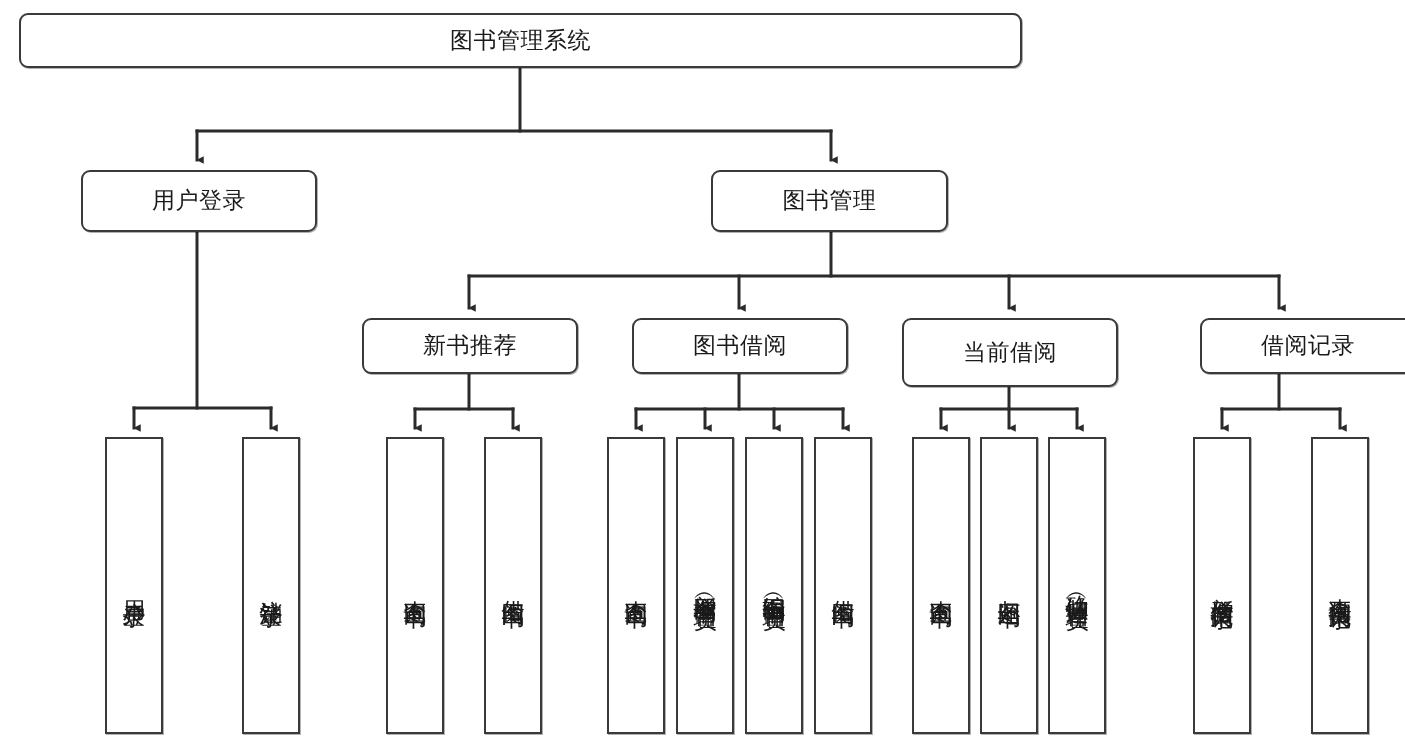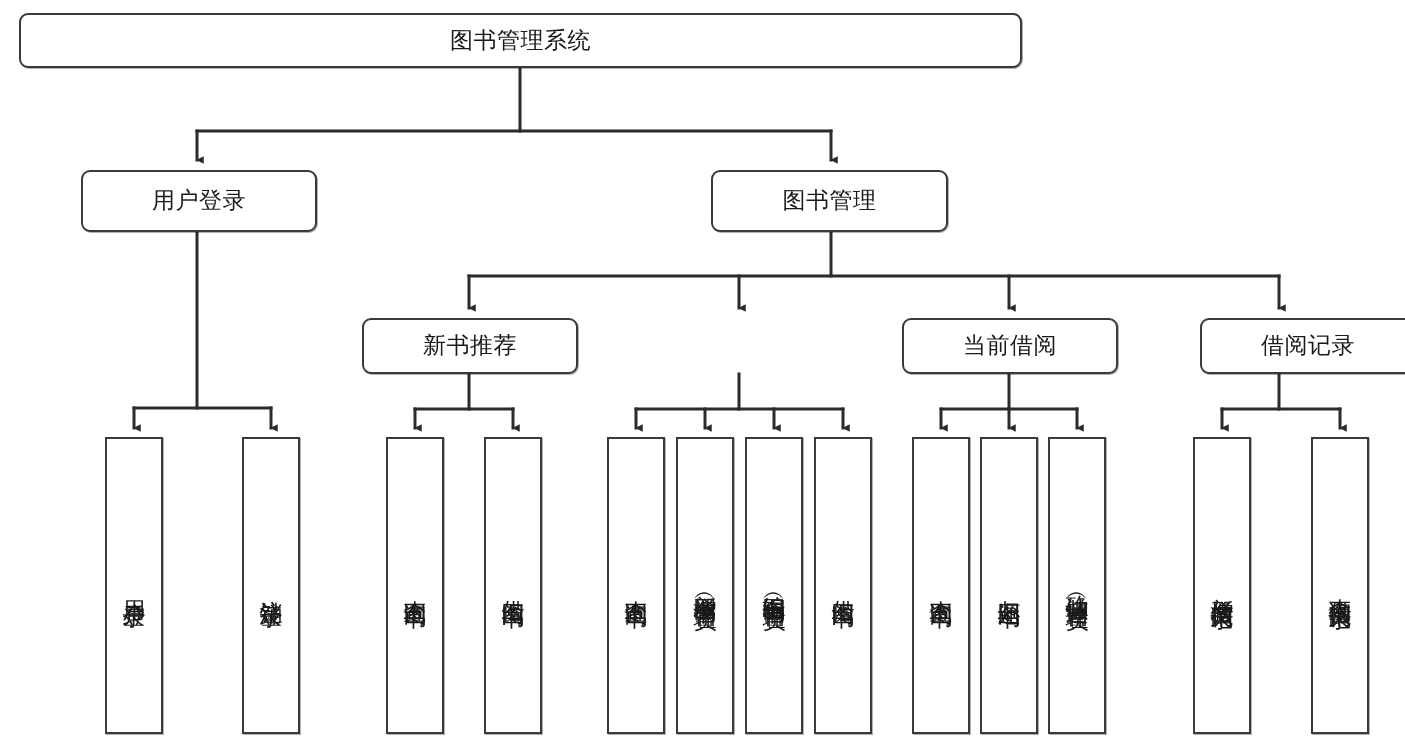--- a/index.html
+++ b/index.html
@@ -131,21 +131,24 @@
   <div class="node horiz" style="left:81px; top:170px; width:236px; height:62px;">
     <span>用户登录</span>
   </div>
   <div class="node horiz" style="left:362px; top:318px; width:216px; height:56px;">
     <span>新书推荐</span>
   </div>
 
   <div class="node horiz" style="left:711px; top:170px; width:237px; height:62px;">
     <span>图书管理</span>
   </div>
-  <div class="node horiz" style="left:902px; top:318px; width:216px; height:56px;">
+  <div class="node horiz" style="left:632px; top:318px; width:216px; height:56px;">
+    <span>图书借阅</span>
+  </div>
+  <div class="node horiz" style="left:902px; top:318px; width:216px; height:69px;">
     <span>当前借阅</span>
   </div>
   <div class="node horiz" style="left:1200px; top:318px; width:216px; height:56px;">
     <span>借阅记录</span>
   </div>
 
   <div class="node vert" style="left:105px; top:437px; width:58px; height:297px;">
     <span class="vtext">用户登录</span>
   </div>
   <div class="node vert" style="left:242px; top:437px; width:58px; height:297px;">

